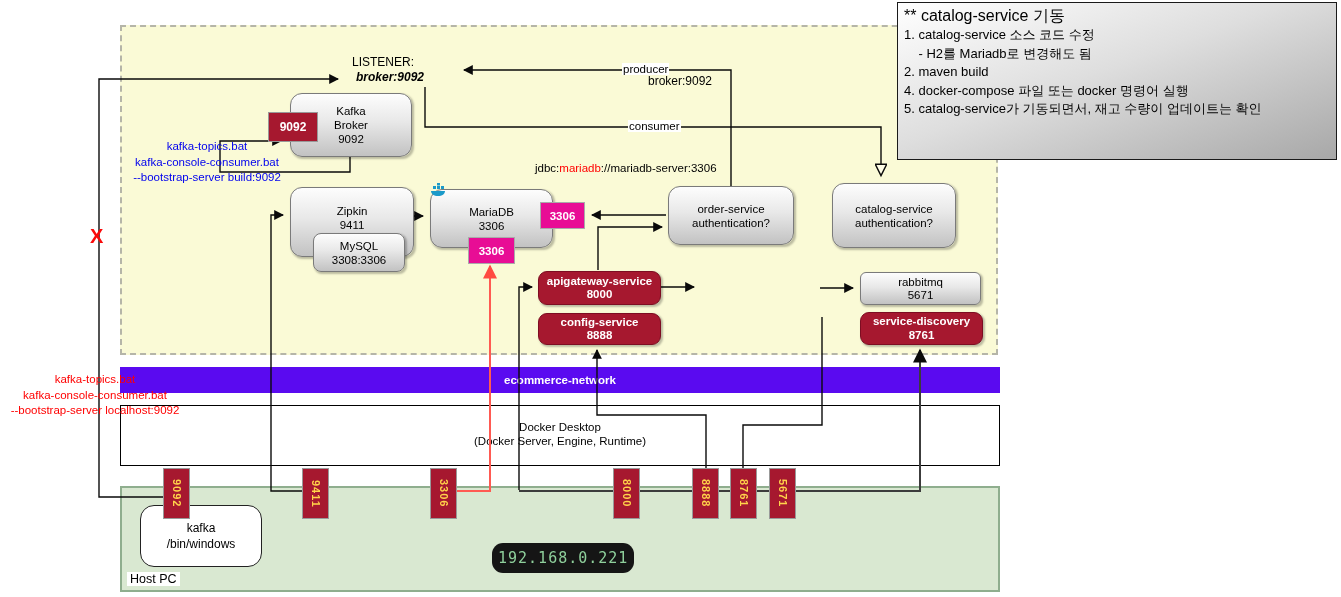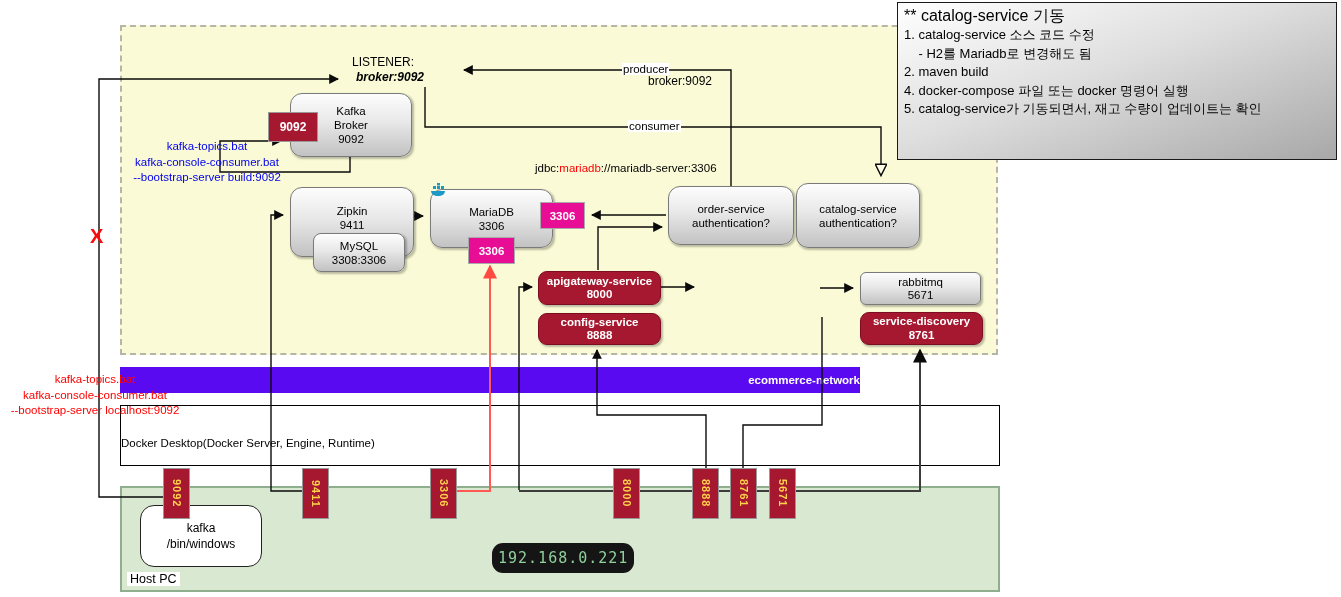--- a/index.html
+++ b/index.html
@@ -9,24 +9,24 @@
   }
   html,body{margin:0;padding:0;background:#fff;}
   body{font-family:"Liberation Sans",sans-serif;}
   #canvas{position:relative;width:1341px;height:597px;background:#fff;overflow:hidden;}
 
   .abs{position:absolute;}
 
   
   .yellow-panel{left:120px;top:25px;width:878px;height:330px;background:var(--panel-yellow);
     border:2px dashed #b5b5a8;box-sizing:border-box;}
-  .purple-bar{left:120px;top:367px;width:740px;height:26px;background:var(--network-purple);
-    display:flex;align-items:center;justify-content:flex-end;color:#fff;font-weight:bold;font-size:11.5px;}
+  .purple-bar{left:120px;top:367px;width:880px;height:26px;background:var(--network-purple);
+    display:flex;align-items:center;justify-content:center;color:#fff;font-weight:bold;font-size:11.5px;}
   .docker-box{left:120px;top:405px;width:880px;height:61px;background:#fff;border:1px solid #000;
-    box-sizing:border-box;display:flex;flex-direction:row;align-items:center;padding-top:14px;
+    box-sizing:border-box;display:flex;flex-direction:column;align-items:center;padding-top:14px;
     font-size:11.5px;line-height:14px;color:#000;}
   .host-area{left:120px;top:486px;width:880px;height:106px;background:var(--host-green);
     border:2px solid #8fae8e;box-sizing:border-box;}
 
   
   .gray-node{background:linear-gradient(180deg,#fdfdfd 0%,#e8e8e8 45%,#c2c2c2 100%);
     border:1px solid #7a7a7a;border-radius:12px;display:flex;flex-direction:column;align-items:center;
     justify-content:center;font-size:11.5px;line-height:14px;text-align:center;color:#000;
     box-shadow:1.5px 1.5px 2px rgba(0,0,0,.25);}
   .red-node{background:var(--node-red);border:1px solid #7d0d22;border-radius:9px;display:flex;
@@ -139,21 +139,21 @@
     <span>3306</span>
   </div>
   <div class="abs pink-badge" style="left:468px;top:237px;width:45px;height:25px;">
     <span>3306</span>
   </div>
 
   <div class="abs gray-node" style="left:668px;top:186px;width:124px;height:57px;">
     <span>order-service</span>
     <span>authentication?</span>
   </div>
-  <div class="abs gray-node" style="left:796px;top:183px;width:122px;height:63px;">
+  <div class="abs gray-node" style="left:832px;top:183px;width:122px;height:63px;">
     <span>catalog-service</span>
     <span>authentication?</span>
   </div>
 
   <div class="abs red-node" style="left:538px;top:271px;width:121px;height:32px;">
     <span>apigateway-service</span>
     <span>8000</span>
   </div>
   <div class="abs red-node" style="left:538px;top:313px;width:121px;height:30px;">
     <span>config-service</span>

